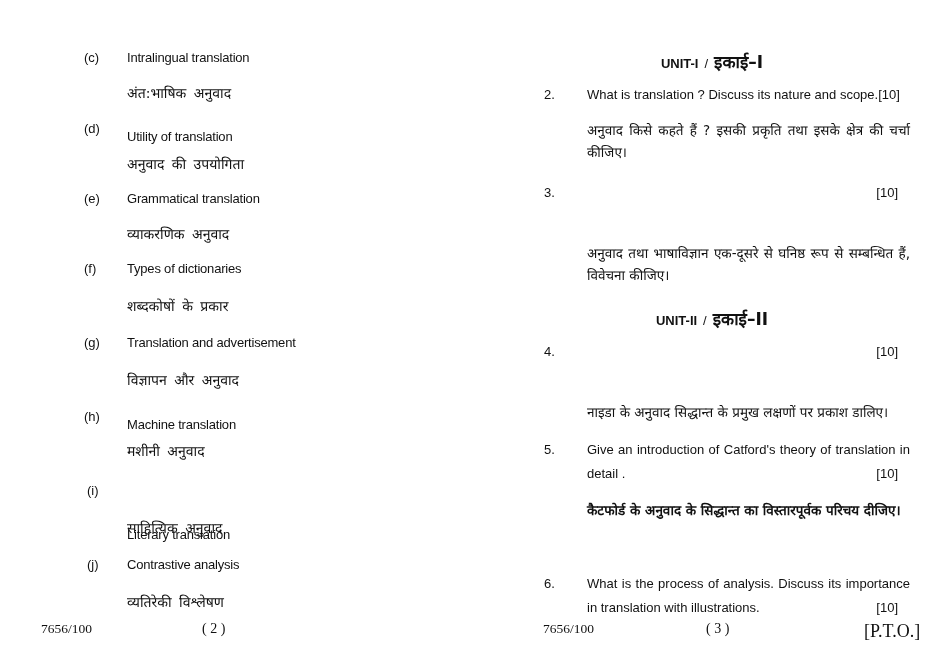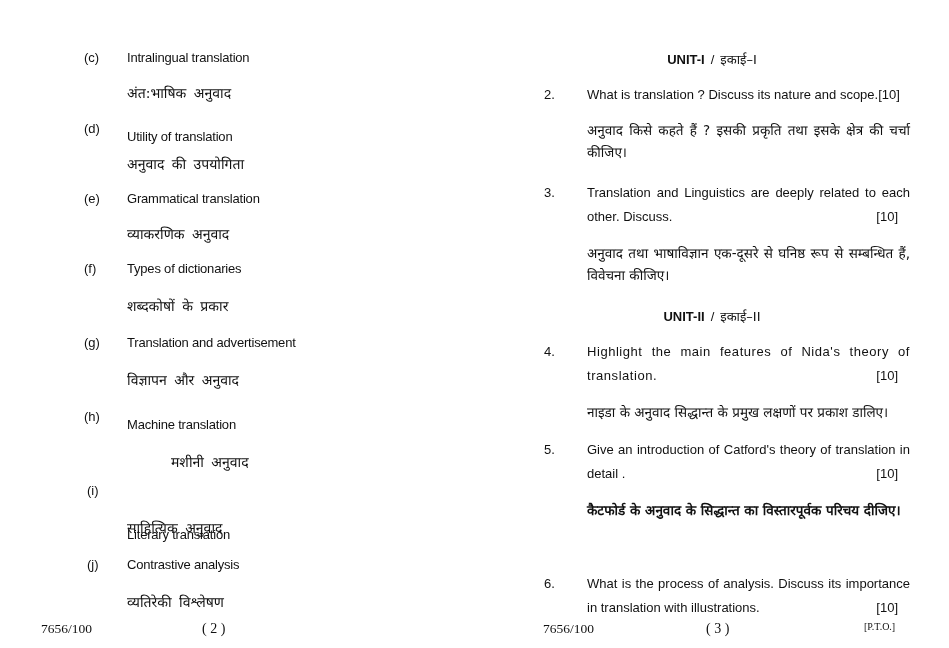--- a/index.html
+++ b/index.html
@@ -54,21 +54,21 @@
     .unit-heading {
       position: absolute;
       left: 0;
       width: 474px;
       text-align: center;
       font-weight: bold;
       font-size: 13px;
       white-space: nowrap;
     }
     .unit-heading .slash { font-weight: normal; margin: 0 6px; }
-    .unit-heading .hi { font-family: "DejaVu Sans", sans-serif; font-weight: normal; font-size: 13px; }
+    .unit-heading .hi { font-family: "DejaVu Sans", sans-serif; font-weight: bold; font-size: 17px; }
 
     .question {
       position: absolute;
       left: 0;
       width: 474px;
     }
     .q-num {
       position: absolute;
       left: 69px;
       font-size: 13px;
@@ -102,21 +102,21 @@
     }
     .footer-page {
       position: absolute;
       font-family: "Liberation Serif", serif;
       font-size: 14px;
       white-space: pre;
     }
     .footer-pto {
       position: absolute;
       font-family: "Liberation Serif", serif;
-      font-size: 10px;
+      font-size: 18px;
     }
   </style>
 </head>
 <body>
 
 <div class="page page-left">
 
   <div class="sub-item" style="top:50px;">
     <span class="sub-label" style="top:0;">(c)</span>
     <span class="sub-en" style="top:0;">Intralingual translation</span>
@@ -143,21 +143,21 @@
 
   <div class="sub-item" style="top:335px;">
     <span class="sub-label" style="top:0;">(g)</span>
     <span class="sub-en" style="top:0;">Translation and advertisement</span>
     <span class="sub-hi" style="top:35px;text-align:center;">विज्ञापन और अनुवाद</span>
   </div>
 
   <div class="sub-item" style="top:409px;">
     <span class="sub-label" style="top:0;">(h)</span>
     <span class="sub-en" style="top:8px;">Machine translation</span>
-    <span class="sub-hi" style="top:43px;margin-left:44px;">मशीनी अनुवाद</span>
+    <span class="sub-hi" style="top:32px;">मशीनी अनुवाद</span>
   </div>
 
   <div class="sub-item" style="top:483px;">
     <span class="sub-label center" style="top:0;">(i)</span>
     <span class="sub-en" style="top:0;margin-top:44px;">Literary translation</span>
     <span class="sub-hi" style="top:35px;">साहित्यिक अनुवाद</span>
   </div>
 
   <div class="sub-item" style="top:557px;">
     <span class="sub-label center" style="top:0;">(j)</span>
@@ -179,34 +179,32 @@
     <span class="q-num" style="top:0;">2.</span>
     <div class="q-en" style="top:-4px; width:330px; white-space:nowrap;">
       <span>What is translation ? Discuss its nature and scope.</span><span>[10]</span>
     </div>
     <div class="q-hi" style="top:32px;">अनुवाद किसे कहते हैं ? इसकी प्रकृति तथा इसके क्षेत्र की चर्चा कीजिए।</div>
   </div>
 
   <div class="question" style="top:185px;">
     <span class="q-num" style="top:0;">3.</span>
     <div class="q-en" style="top:-4px;">
-      <span>Translation and Linguistics are deeply related to each other. Discuss.</span>
       <span class="q-marks" style="margin-right:12px;">[10]</span>
     </div>
     <div class="q-hi" style="top:57px;">अनुवाद तथा भाषाविज्ञान एक-दूसरे से घनिष्ठ रूप से सम्बन्धित हैं, विवेचना कीजिए।</div>
   </div>
 
   <div class="unit-heading" style="top:307px;">
     <span>UNIT-II</span><span class="slash">/</span><span class="hi">इकाई–II</span>
   </div>
 
   <div class="question" style="top:344px;">
     <span class="q-num" style="top:0;">4.</span>
     <div class="q-en spaced" style="top:-4px;">
-      <span>Highlight the main features of Nida's theory of translation.</span>
       <span class="q-marks" style="margin-right:12px; letter-spacing:0;">[10]</span>
     </div>
     <div class="q-hi" style="top:57px; white-space:nowrap;">नाइडा के अनुवाद सिद्धान्त के प्रमुख लक्षणों पर प्रकाश डालिए।</div>
   </div>
 
   <div class="question" style="top:442px;">
     <span class="q-num" style="top:0;">5.</span>
     <div class="q-en" style="top:-4px;">
       <span>Give an introduction of Catford's theory of translation in detail .</span>
       <span class="q-marks" style="margin-right:12px;">[10]</span>

